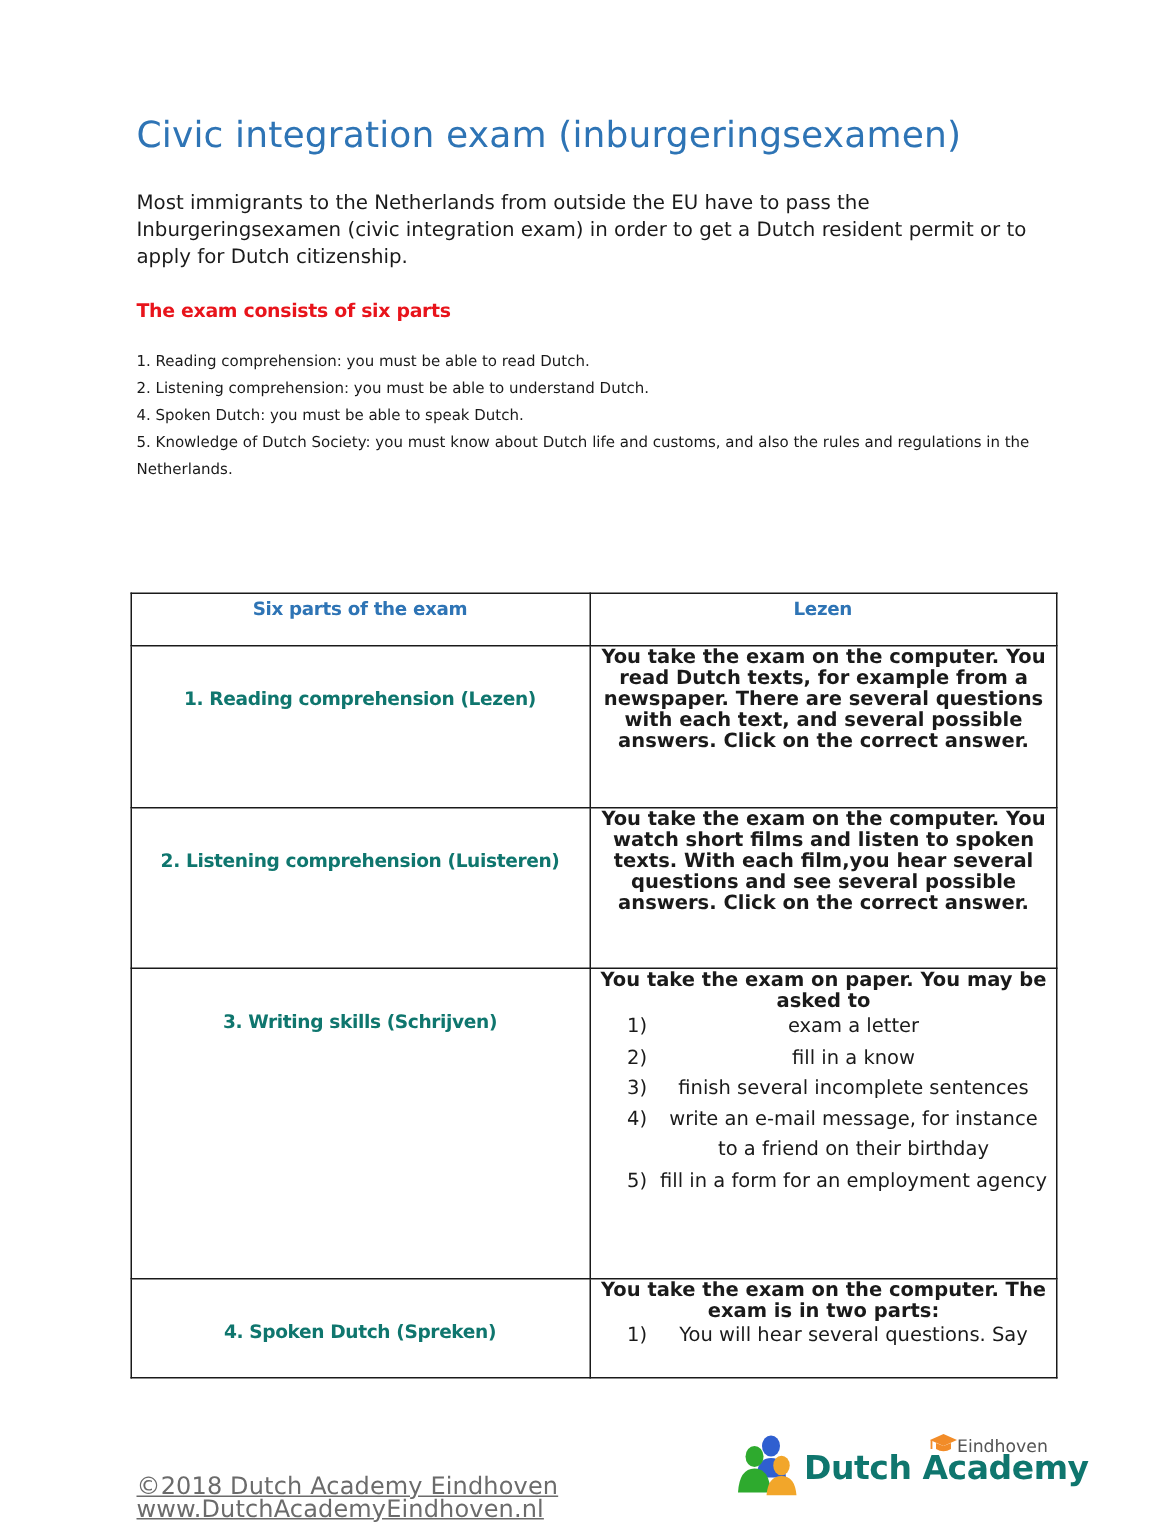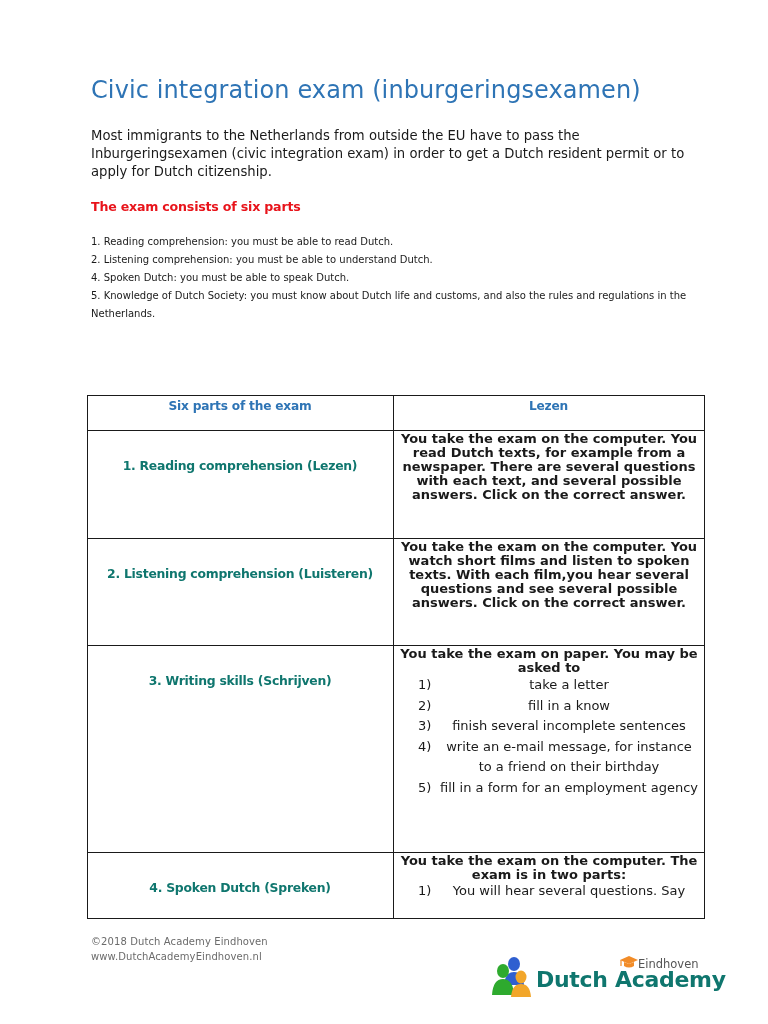--- a/index.html
+++ b/index.html
@@ -121,26 +121,27 @@
     }
     tr.h-head { height: 35px; }
     tr.h-r1 { height: 108px; }
     tr.h-r2 { height: 107px; }
     tr.h-r3 { height: 207px; }
     tr.h-r4 { height: 66px; }
 
     .footer {
       position: absolute;
       left: 91px;
-      top: 935px;
+      top: 984px;
       font-family: "DejaVu Sans", sans-serif;
-      font-size: 10px;
+      font-size: 16px;
       line-height: 14.5px;
       color: #6b6b6b;
       letter-spacing: 0.1px;
+      text-decoration: underline;
     }
     .logo {
       position: absolute;
       left: 492px;
       top: 955px;
       width: 210px;
       height: 45px;
     }
     .logo-people {
       position: absolute;
@@ -229,21 +230,21 @@
 
     <tr class="h-r3">
       <td>
         <span class="part-name">3. Writing skills (Schrijven)</span>
       </td>
       <td>
         <span class="skill-text">You take the exam on paper. You may be asked to</span>
         <ol class="skill-list">
           <li>
             <span class="num">1)</span>
-            <span>take a letter</span>
+            <span>exam a letter</span>
           </li>
           <li>
             <span class="num">2)</span>
             <span>fill in a know</span>
           </li>
           <li>
             <span class="num">3)</span>
             <span>finish several incomplete sentences</span>
           </li>
           <li>

